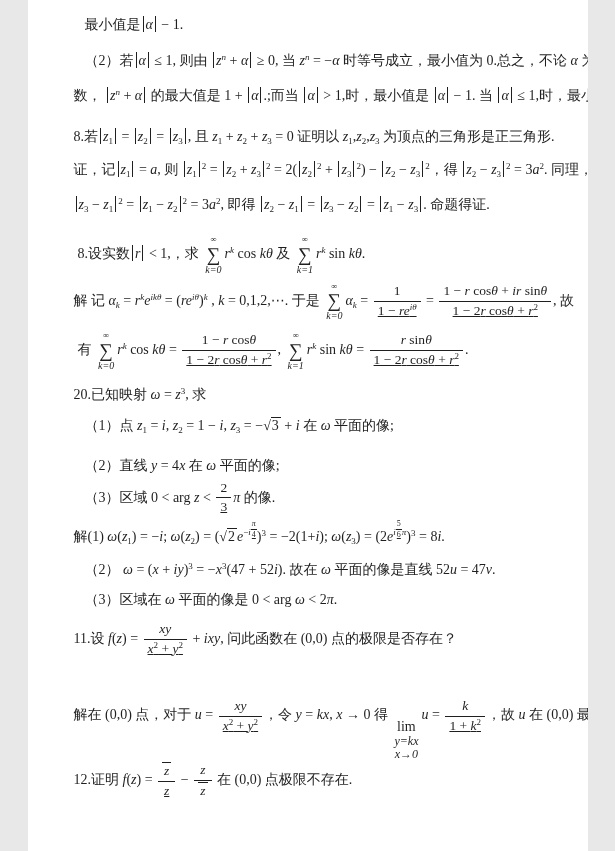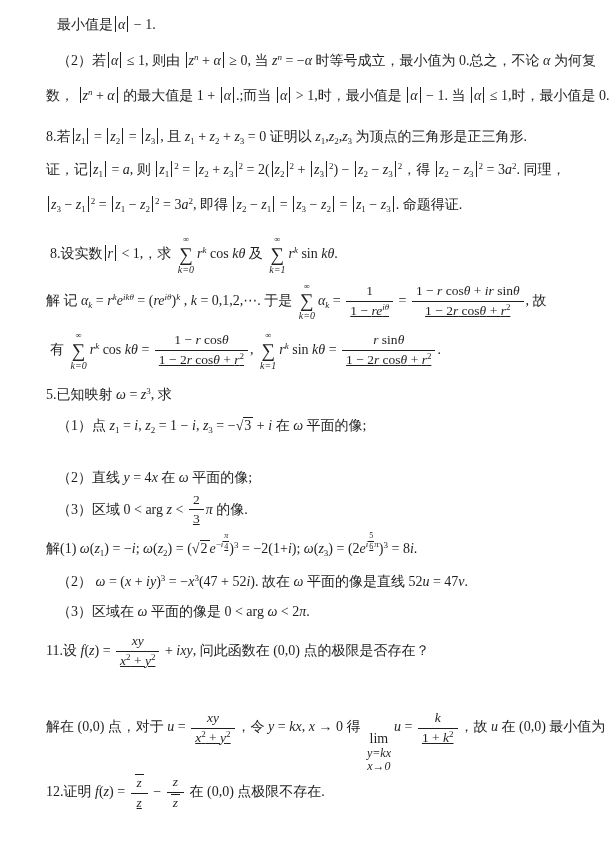--- a/index.html
+++ b/index.html
@@ -1,28 +1,28 @@
 <!DOCTYPE html>
 <html><head>
 <meta charset="utf-8">
 <style>
   html,body{margin:0;padding:0;background:#e8e8e8;}
   .page{
-    box-sizing:border-box;width:615px;height:851px;margin:0 auto;
+    box-sizing:border-box;width:560px;height:851px;margin:0 auto;
     background:#ffffff;color:#1f1f1f;overflow:hidden;
     padding:14px 18px 0 46px;
     font-family:"Liberation Serif","DejaVu Serif",serif;
     font-size:14px;
   }
   .line{margin:0;white-space:nowrap;line-height:20px;}
   .ind{padding-left:11px}
   .ind-s{padding-left:4px}
   .l1{margin-top:1px}.l2{margin-top:16px}.l3{margin-top:15px}.l4{margin-top:21px}
   .l5{margin-top:13px}.l6{margin-top:15px}.l7{margin-top:20px}.l8{margin-top:7px}
-  .l9{margin-top:10px}.l10{margin-top:14px}.l11{margin-top:11px}.l12{margin-top:32px}
+  .l9{margin-top:10px}.l10{margin-top:14px}.l11{margin-top:11px}.l12{margin-top:20px}
   .l13{margin-top:4px}.l14{margin-top:3px}.l15{margin-top:13px}.l16{margin-top:10px}
   .l17{margin-top:11px}.l18{margin-top:14px}.l19{margin-top:14px}.l20{margin-top:2px}
 
   .var{font-style:italic;}
   sup{font-size:9px;line-height:0;vertical-align:5px;}
   sub{font-size:9px;line-height:0;vertical-align:-3px;}
   sup.sups{vertical-align:6px;}
   sup .frac{font-size:8px;margin:0;vertical-align:-2px;}
   sup .frac .num{padding:0 1px;border-bottom:1px solid #1f1f1f;}
   sup .frac .den{padding:0 1px;}
@@ -74,21 +74,21 @@
       </span><span class="var">α</span><sub class="var">k</sub><span> = </span><span class="frac"><span class="num"><span>1</span></span><span class="den"><span>1 − </span><span class="var">re</span><sup class="var">iθ</sup></span></span><span> = </span><span class="frac"><span class="num"><span>1 − </span><span class="var">r</span><span> cos</span><span class="var">θ</span><span> + </span><span class="var">ir</span><span> sin</span><span class="var">θ</span></span><span class="den"><span>1 − 2</span><span class="var">r</span><span> cos</span><span class="var">θ</span><span> + </span><span class="var">r</span><sup>2</sup></span></span><span>, 故</span></p>
   <p class="line l9 ind-s"><span>有 </span><span class="sum">
         <span class="sum-top">∞</span>
         <span class="sigma">∑</span>
         <span class="sum-bot">k=0</span>
       </span><span class="var">r</span><sup class="var">k</sup><span> cos </span><span class="var">kθ</span><span> = </span><span class="frac"><span class="num"><span>1 − </span><span class="var">r</span><span> cos</span><span class="var">θ</span></span><span class="den"><span>1 − 2</span><span class="var">r</span><span> cos</span><span class="var">θ</span><span> + </span><span class="var">r</span><sup>2</sup></span></span><span>, </span><span class="sum">
         <span class="sum-top">∞</span>
         <span class="sigma">∑</span>
         <span class="sum-bot">k=1</span>
       </span><span class="var">r</span><sup class="var">k</sup><span> sin </span><span class="var">kθ</span><span> = </span><span class="frac"><span class="num"><span class="var">r</span><span> sin</span><span class="var">θ</span></span><span class="den"><span>1 − 2</span><span class="var">r</span><span> cos</span><span class="var">θ</span><span> + </span><span class="var">r</span><sup>2</sup></span></span><span>.</span></p>
-  <p class="line l10"><span>5.已知映射 </span><span class="var">ω</span><span> = </span><span class="var">z</span><sup>3</sup><span>, 求</span></p>
+  <p class="line l10"><span>20.已知映射 </span><span class="var">ω</span><span> = </span><span class="var">z</span><sup>3</sup><span>, 求</span></p>
   <p class="line l11 ind"><span>（1）点 </span><span class="var">z</span><sub>1</sub><span> = </span><span class="var">i</span><span>, </span><span class="var">z</span><sub>2</sub><span> = 1 − </span><span class="var">i</span><span>, </span><span class="var">z</span><sub>3</sub><span> = −</span><span class="sqrt"><span class="radical">√</span><span class="sqrt-c"><span>3</span></span></span><span> + </span><span class="var">i</span><span> 在 </span><span class="var">ω</span><span> 平面的像;</span></p>
   <p class="line l12 ind"><span>（2）直线 </span><span class="var">y</span><span> = 4</span><span class="var">x</span><span> 在 </span><span class="var">ω</span><span> 平面的像;</span></p>
   <p class="line l13 ind"><span>（3）区域 0 &lt; arg </span><span class="var">z</span><span> &lt; </span><span class="frac"><span class="num"><span>2</span></span><span class="den"><span>3</span></span></span><span class="var">π</span><span> 的像.</span></p>
   <p class="line l14"><span>解(1)  </span><span class="var">ω</span><span>(</span><span class="var">z</span><sub>1</sub><span>) = −</span><span class="var">i</span><span>; </span><span class="var">ω</span><span>(</span><span class="var">z</span><sub>2</sub><span>) = (</span><span class="sqrt"><span class="radical">√</span><span class="sqrt-c"><span>2</span></span></span><span class="var">e</span><sup class="sups"><span>−</span><span class="var">i</span><span class="frac"><span class="num"><span class="var">π</span></span><span class="den"><span>4</span></span></span></sup><span>)</span><sup>3</sup><span> = −2(1+</span><span class="var">i</span><span>); </span><span class="var">ω</span><span>(</span><span class="var">z</span><sub>3</sub><span>) = (2</span><span class="var">e</span><sup class="sups"><span class="var">i</span><span class="frac"><span class="num"><span>5</span></span><span class="den"><span>6</span></span></span><span class="var">π</span></sup><span>)</span><sup>3</sup><span> = 8</span><span class="var">i</span><span>.</span></p>
   <p class="line l15 ind"><span>（2） </span><span class="var">ω</span><span> = (</span><span class="var">x</span><span> + </span><span class="var">iy</span><span>)</span><sup>3</sup><span> = −</span><span class="var">x</span><sup>3</sup><span>(47 + 52</span><span class="var">i</span><span>). 故在 </span><span class="var">ω</span><span> 平面的像是直线 52</span><span class="var">u</span><span> = 47</span><span class="var">v</span><span>.</span></p>
   <p class="line l16 ind"><span>（3）区域在 </span><span class="var">ω</span><span> 平面的像是 0 &lt; arg </span><span class="var">ω</span><span> &lt; 2</span><span class="var">π</span><span>.</span></p>
   <p class="line l17"><span>11.设 </span><span class="var">f</span><span>(</span><span class="var">z</span><span>) = </span><span class="frac"><span class="num"><span class="var">xy</span></span><span class="den"><span class="var">x</span><sup>2</sup><span> + </span><span class="var">y</span><sup>2</sup></span></span><span> + </span><span class="var">ixy</span><span>, 问此函数在 (0,0) 点的极限是否存在？</span></p>
   <p class="line l18"><span>解在 (0,0) 点，对于 </span><span class="var">u</span><span> = </span><span class="frac"><span class="num"><span class="var">xy</span></span><span class="den"><span class="var">x</span><sup>2</sup><span> + </span><span class="var">y</span><sup>2</sup></span></span><span>，令 </span><span class="var">y</span><span> = </span><span class="var">kx</span><span>, </span><span class="var">x</span><span> → 0 得 </span><span class="lim">
         <span class="lim-word">lim</span>
         <span class="lim-bot">y=kx</span>

